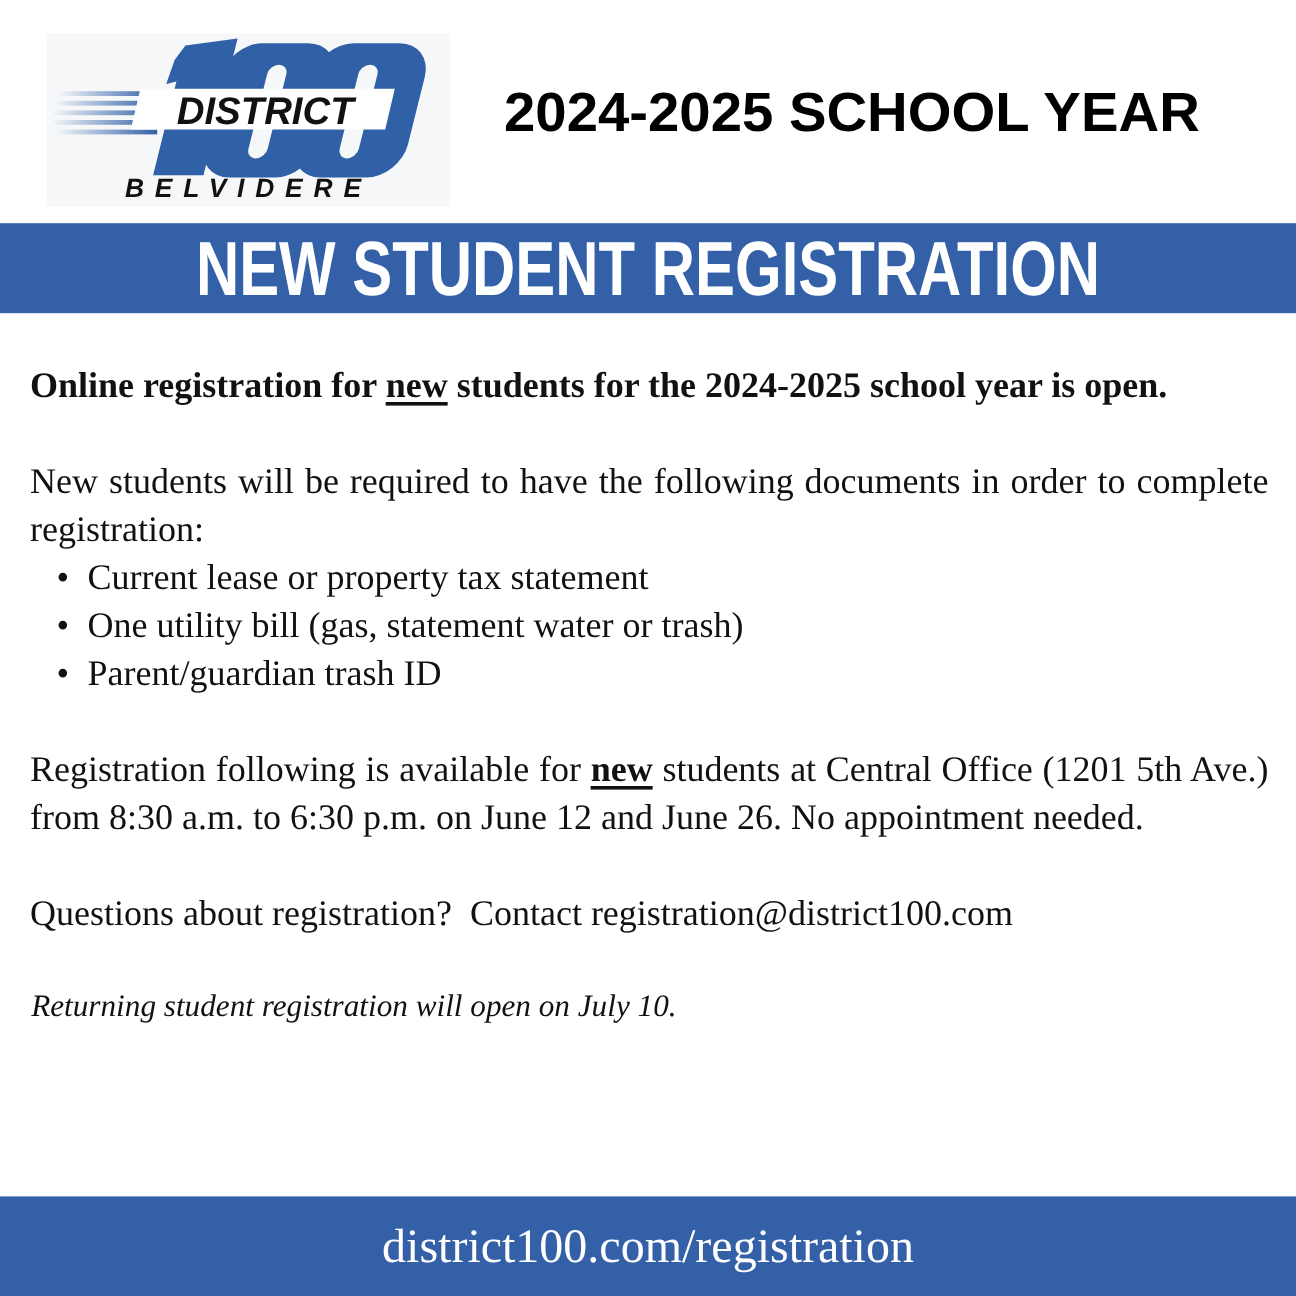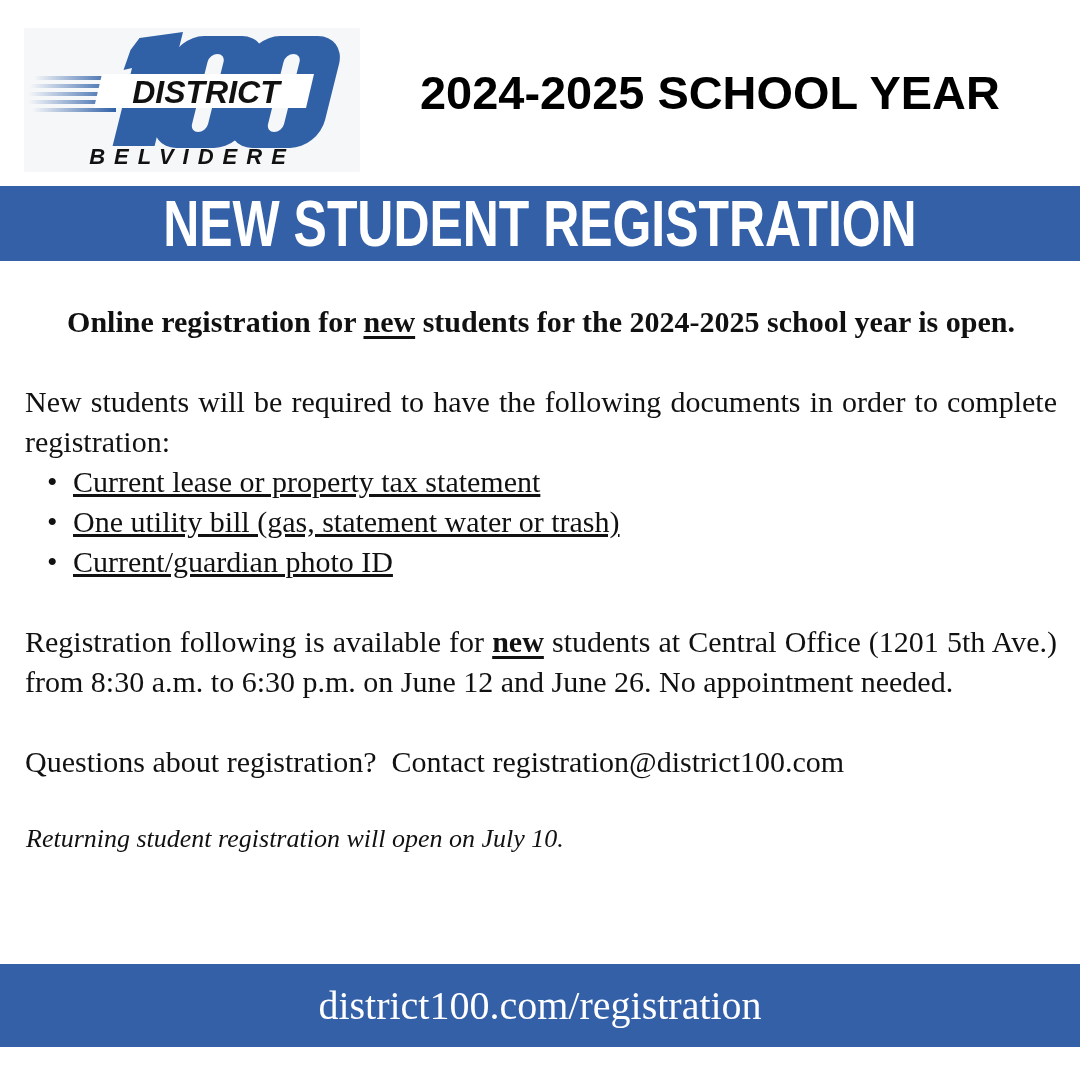--- a/index.html
+++ b/index.html
@@ -1,32 +1,32 @@
 <!DOCTYPE html>
 <html style="--brand: #3460a8;"><head>
 <meta charset="utf-8">
 <style>
   html, body { margin: 0; padding: 0; }
   body { width: 1080px; height: 1080px; background: #ffffff; position: relative; overflow: hidden; font-family: "Liberation Serif", "DejaVu Serif", serif; color: #111; }
-  .logo { position: absolute; left: 24px; top: 28px; width: 336px; height: 144px; background: #f6f7f9; }
+  .logo { position: absolute; left: 39px; top: 28px; width: 336px; height: 144px; background: #f6f7f9; }
   .logo svg { display: block; }
   .year-title { position: absolute; left: 420px; top: 66px; width: 620px; font-family: "Liberation Sans", "DejaVu Sans", sans-serif; font-weight: 700; font-size: 46px; letter-spacing: 0px; color: #000; transform: scaleX(1.02); transform-origin: left; white-space: nowrap; }
   .banner { position: absolute; left: 0; top: 186px; width: 1080px; height: 75px; background: var(--brand); display: flex; align-items: center; justify-content: center; }
   .banner-text { font-family: "Liberation Sans", "DejaVu Sans", sans-serif; font-weight: 700; font-size: 64px; color: #fff; transform: scaleX(0.78); white-space: nowrap; letter-spacing: 0px; }
   .content { position: absolute; left: 25px; top: 302px; width: 1032px; font-size: 30px; line-height: 40px; }
-  .lead { font-weight: 700; margin: 0; text-align: center; font-family: Liberation Serif, serif; }
+  .lead { font-weight: 700; margin: 0; text-align: left; font-family: Liberation Serif, serif; }
   .para { margin: 0; text-align: justify; }
   .u { text-decoration: underline; text-underline-offset: 4px; }
   .u-bold { text-decoration: underline; font-weight: 700; text-underline-offset: 4px; }
   .gap { height: 40px; }
   ul.docs { margin: 0; padding: 0 0 0 48px; list-style: none; }
-  ul.docs li { position: relative; text-decoration: underline; }
+  ul.docs li { position: relative; }
   ul.docs li::before { content: "•"; position: absolute; left: -26px; top: 0; }
   .note { font-style: italic; font-size: 26px; margin: 1px; }
-  .footer { position: absolute; left: 0; top: 964px; width: 1080px; height: 83px; background: var(--brand); display: flex; align-items: center; justify-content: center; }
+  .footer { position: absolute; left: 0; top: 997px; width: 1080px; height: 83px; background: var(--brand); display: flex; align-items: center; justify-content: center; }
   .footer-text { color: #fff; font-size: 40px; font-family: "Liberation Serif", "DejaVu Serif", serif; }
 </style>
 </head>
 <body>
 
 <div class="logo">
   <svg width="336" height="144" viewBox="0 0 336 144">
     <defs>
       <linearGradient id="speed" x1="0" x2="1" y1="0" y2="0">
         <stop offset="0" stop-color="#3061a7" stop-opacity="0"></stop>
@@ -58,21 +58,21 @@
   <span class="banner-text">NEW STUDENT REGISTRATION</span>
 </div>
 
 <div class="content">
   <p class="lead"><span>Online registration for </span><span class="u">new</span><span> students for the 2024-2025 school year is open.</span></p>
   <div class="gap"></div>
   <p class="para">New students will be required to have the following documents in order to complete registration:</p>
   <ul class="docs">
     <li>Current lease or property tax statement</li>
     <li>One utility bill (gas, statement water or trash)</li>
-    <li>Current/guardian photo ID</li>
+    <li>Parent/guardian trash ID</li>
   </ul>
   <div class="gap"></div>
   <p class="para"><span>Registration following is available for </span><span class="u-bold">new</span><span> students at Central Office (1201 5th Ave.) from 8:30 a.m. to 6:30 p.m. on June 12 and June 26. No appointment needed.</span></p>
   <div class="gap"></div>
   <p class="para" style="text-align:left; white-space:pre;">Questions about registration?  Contact registration@district100.com</p>
   <div style="height:36px"></div>
   <p class="note">Returning student registration will open on July 10.</p>
 </div>
 
 <div class="footer">

